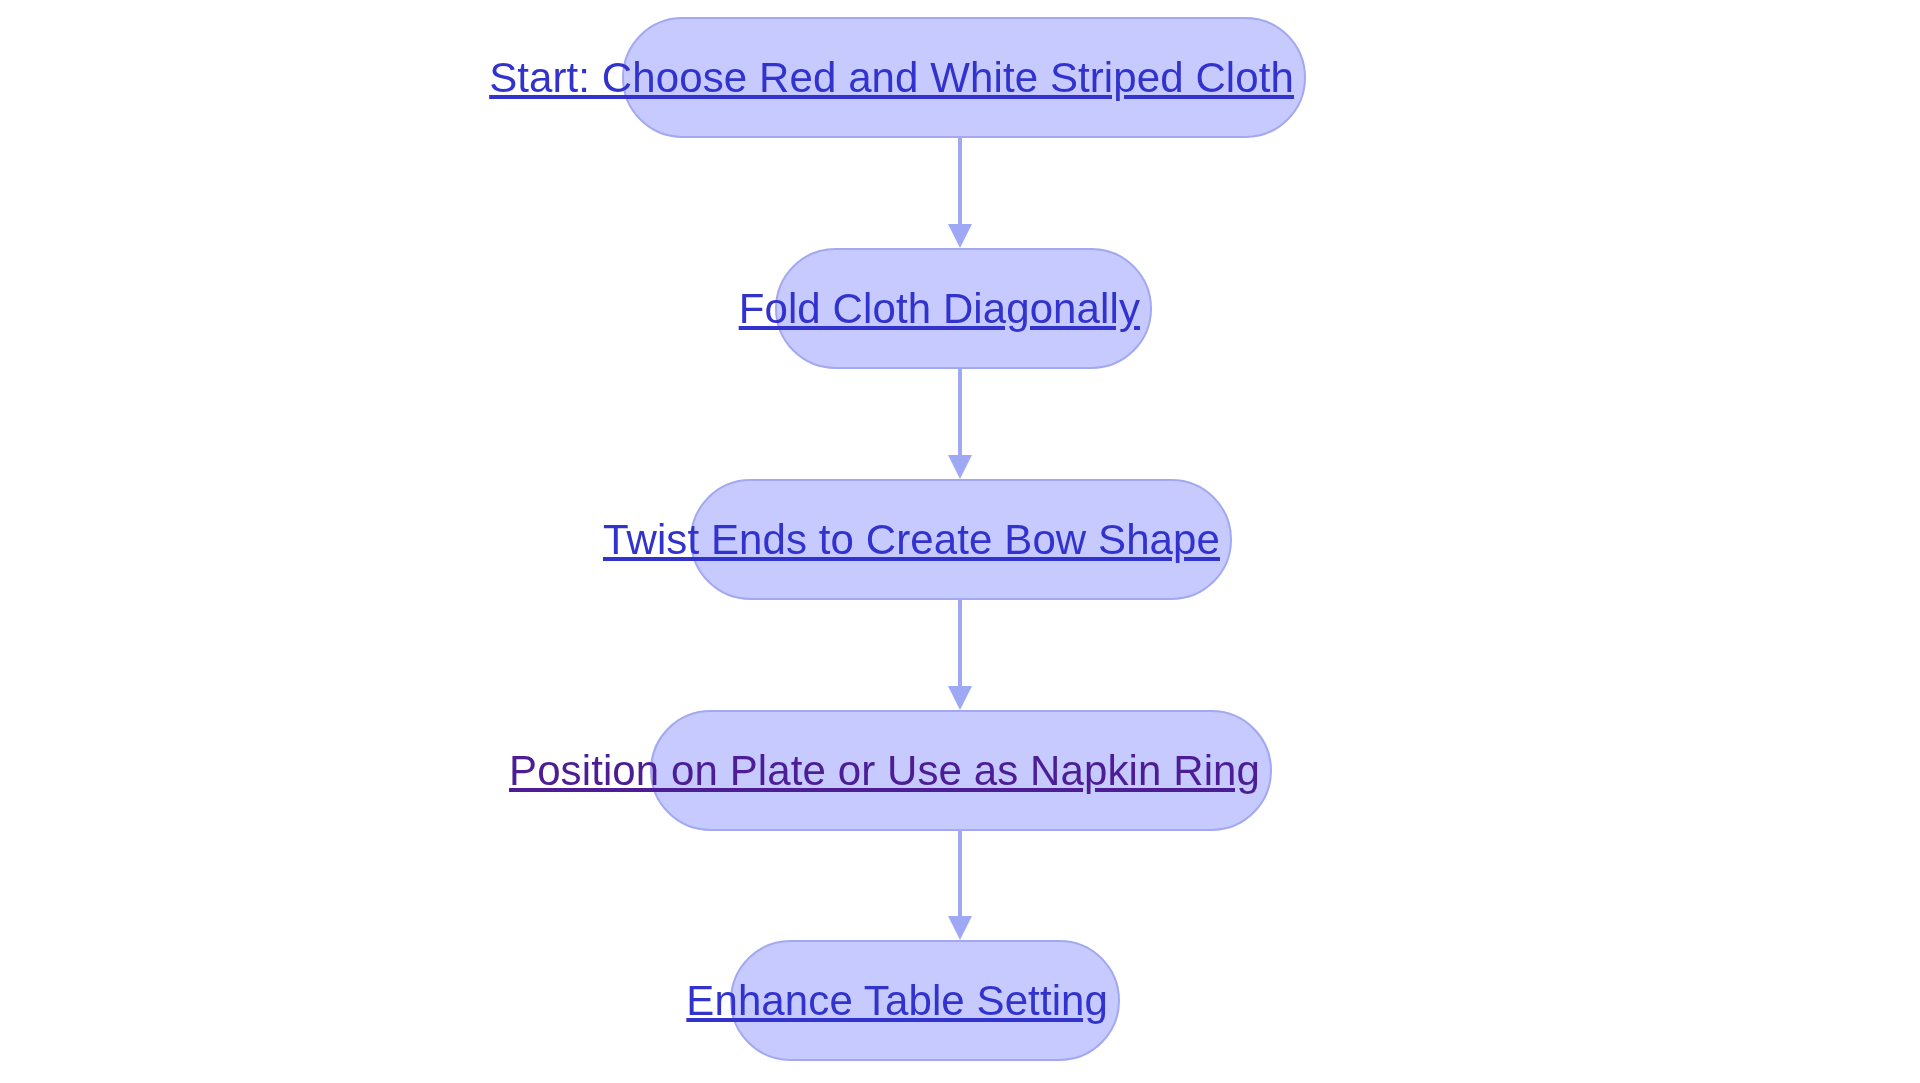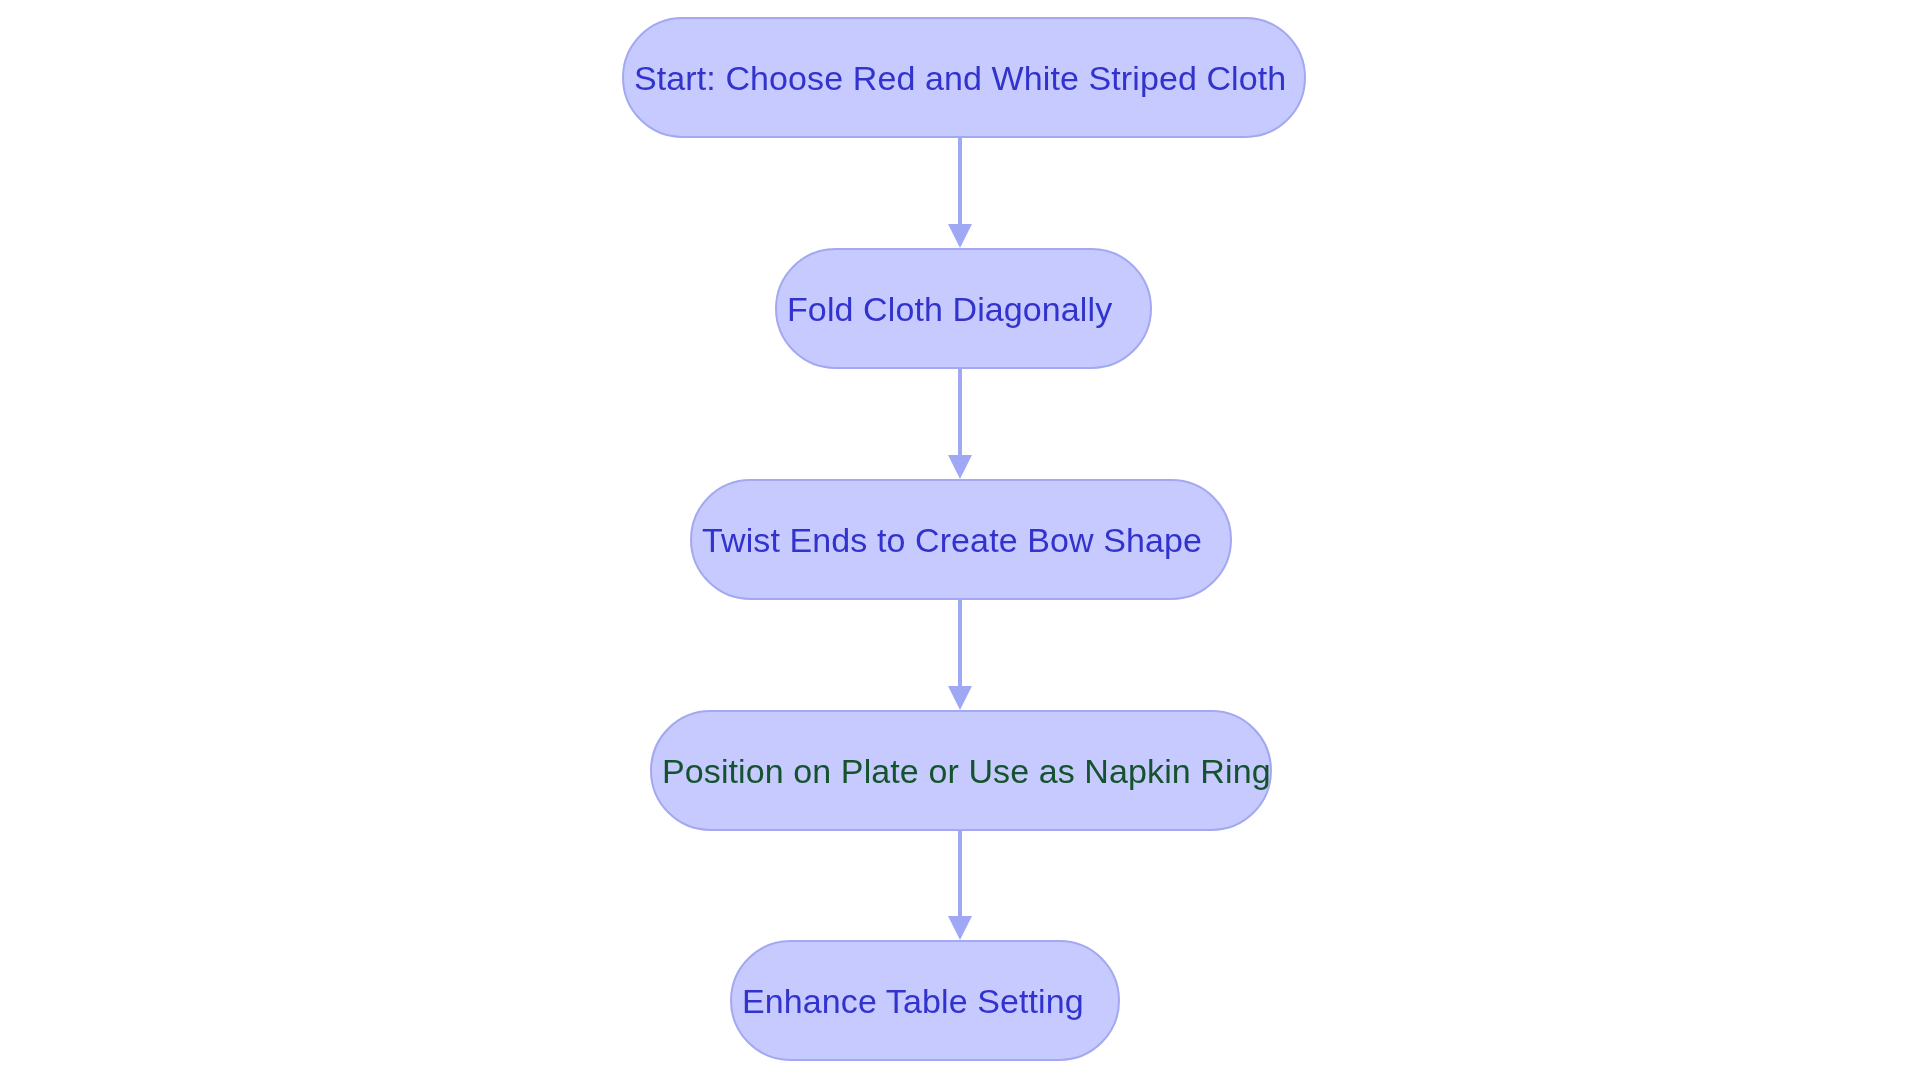--- a/index.html
+++ b/index.html
@@ -15,31 +15,32 @@
     width: 1920px;
     height: 1083px;
     background: var(--bg, #ffffff);
     overflow: hidden;
   }
   .node {
     position: absolute;
     box-sizing: border-box;
     display: flex;
     align-items: center;
-    justify-content: flex-start;
+    justify-content: flex-end;
     background: #c7caff;
     border: 2px solid #a3a9f0;
     border-radius: 62px;
     color: #3232cd;
-    font-size: 34px;
+    font-size: 42px;
     font-weight: 400;
     letter-spacing: 0.1px;
     line-height: 1;
     white-space: nowrap;
     user-select: none;
+    text-decoration: underline;
   }
   .node-label {
     display: block;
     padding: 0 10px;
   }
   .connector {
     position: absolute;
     pointer-events: none;
   }
   .connector svg {
@@ -85,21 +86,21 @@
   </div>
 
   <div class="node" style="left: 775px; top: 248px; width: 377px; height: 121px; background: rgb(199, 202, 255); border-color: rgb(163, 169, 240); color: rgb(50, 50, 205);">
     <span class="node-label">Fold Cloth Diagonally</span>
   </div>
 
   <div class="node" style="left: 690px; top: 479px; width: 542px; height: 121px; background: rgb(199, 202, 255); border-color: rgb(163, 169, 240); color: rgb(50, 50, 205);">
     <span class="node-label">Twist Ends to Create Bow Shape</span>
   </div>
 
-  <div class="node" style="left: 650px; top: 710px; width: 622px; height: 121px; background: rgb(199, 202, 255); border-color: rgb(163, 169, 240); color: #14532d;">
+  <div class="node" style="left: 650px; top: 710px; width: 622px; height: 121px; background: rgb(199, 202, 255); border-color: rgb(163, 169, 240); color: #4c1d95;">
     <span class="node-label">Position on Plate or Use as Napkin Ring</span>
   </div>
 
   <div class="node" style="left: 730px; top: 940px; width: 390px; height: 121px; background: rgb(199, 202, 255); border-color: rgb(163, 169, 240); color: rgb(50, 50, 205);">
     <span class="node-label">Enhance Table Setting</span>
   </div>
 
 </div>
 
 </body></html>

